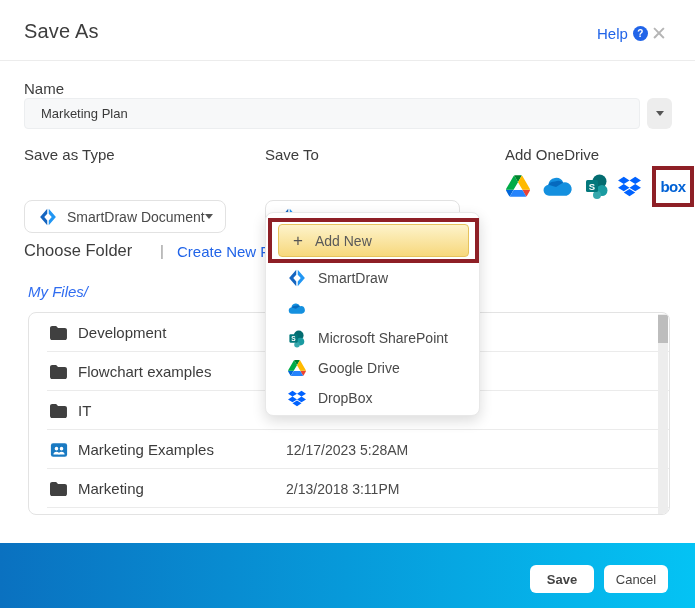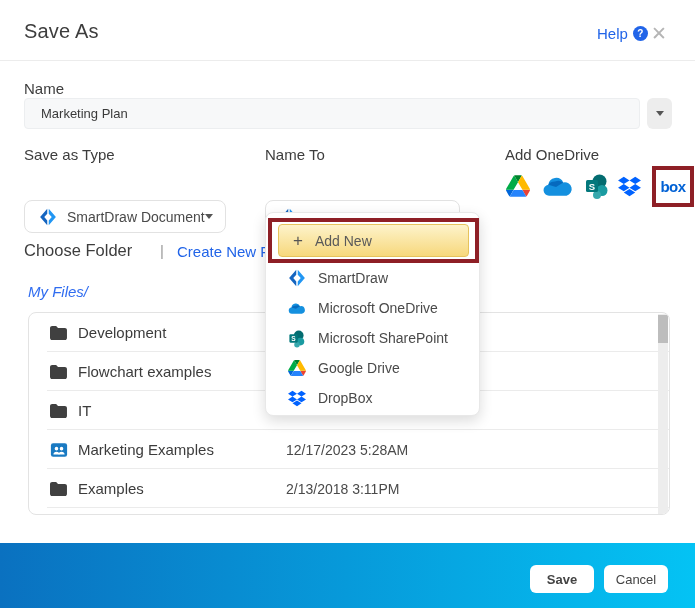--- a/index.html
+++ b/index.html
@@ -90,21 +90,21 @@
   <div class="close-x">✕</div>
   <div class="hdr-divider"></div>
 
   <div class="lbl" style="left:24px; top:80px;">Name</div>
   <input class="name-input" type="text" value="Marketing Plan" style="">
   <button class="name-dd-btn">
     <span class="caret"></span>
   </button>
 
   <div class="lbl" style="left:24px; top:146px;">Save as Type</div>
-  <div class="lbl" style="left:265px; top:146px;">Name To</div>
+  <div class="lbl" style="left:265px; top:146px;">Save To</div>
   <div class="lbl" style="left:505px; top:146px;">Add OneDrive</div>
 
   <div class="select" style="left:24px; top:168px; width:202px;">
     <span>
       <svg width="18" height="18" viewBox="0 0 24 24">
         <path d="M11 1 L1.5 12 L11 23 L11 16.5 L7 12 L11 7.5 Z" fill="#1565c0"></path>
         <path d="M13 1 L22.5 12 L13 23 L13 16.5 L17 12 L13 7.5 Z" fill="#2196f3"></path>
       </svg>
     </span>
     <span class="sel-text">SmartDraw Document</span>
@@ -212,21 +212,21 @@
       <span class="file-date">12/17/2023 5:28AM</span>
       <span class="sep"></span>
     </div>
 
     <div class="file-row">
       <span class="file-icon">
         <svg width="19" height="16" viewBox="0 0 20 17">
             <path fill="#404040" d="M1 3.2C1 2 2 1 3.2 1h4.3l2 2.2h7.3c1.2 0 2.2 1 2.2 2.2v8.4c0 1.2-1 2.2-2.2 2.2H3.2C2 16 1 15 1 13.8z"></path>
           </svg>
       </span>
-      <span class="file-name">Examples</span>
+      <span class="file-name">Marketing</span>
       <span class="file-date">2/13/2018 3:11PM</span>
       <span class="sep"></span>
     </div>
 
     <div class="vscroll-track">
       <div class="vscroll-thumb"></div>
     </div>
   </div>
 
   <div class="menu-panel">
@@ -247,21 +247,20 @@
         <span class="mi-label">SmartDraw</span>
       </div>
 
       <div class="menu-item">
         <span class="mi-icon">
           <svg width="20" height="13" viewBox="0 0 24 16">
             <path fill="#1490df" d="M18.5 15H5.2a4.2 4.2 0 0 1-.6-8.36A6 6 0 0 1 16 4.9 4.8 4.8 0 0 1 18.5 15z"></path>
             <path fill="#0364b8" d="M9.7 4.2a6 6 0 0 1 6.3.7l-5.5 3.4L4.6 6.64A6 6 0 0 1 9.7 4.2z" opacity=".85"></path>
           </svg>
         </span>
-        <span class="mi-label">Microsoft OneDrive</span>
       </div>
 
       <div class="menu-item">
         <span class="mi-icon">
           <svg width="19" height="19" viewBox="0 0 26 26">
             <circle cx="15.5" cy="8.5" r="7" fill="#036c70"></circle>
             <circle cx="18" cy="17.5" r="5.5" fill="#1a9ba1"></circle>
             <circle cx="13" cy="22" r="4" fill="#37a8ad"></circle>
             <rect x="2" y="7" width="12" height="12" rx="1.5" fill="#03787c"></rect>
             <text x="8" y="16.5" font-size="9.5" font-weight="bold" fill="#fff" text-anchor="middle" font-family="Liberation Sans, sans-serif">S</text>

